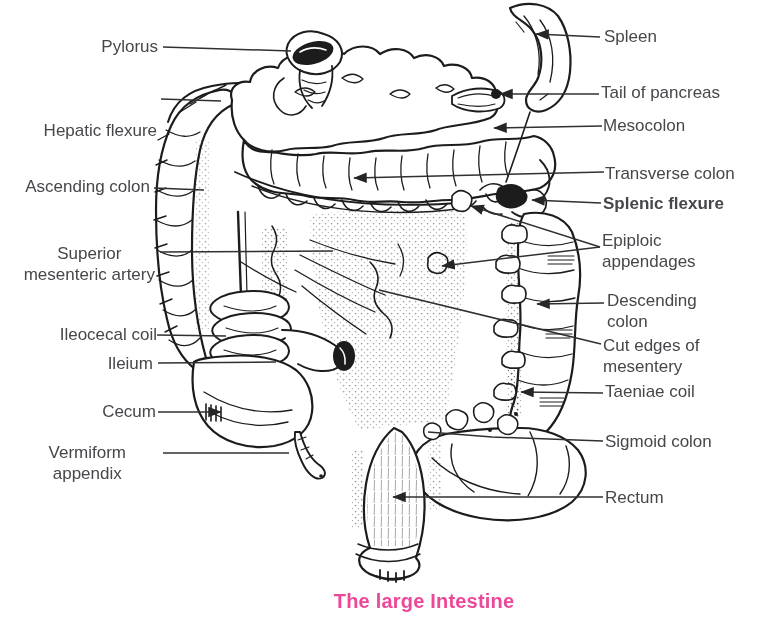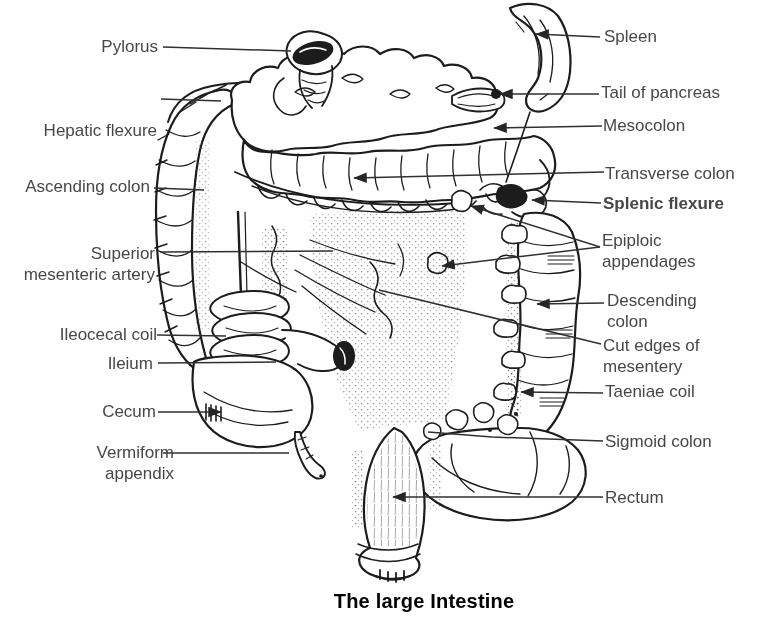--- a/index.html
+++ b/index.html
@@ -1,22 +1,22 @@
 <!DOCTYPE html>
 <html><head>
 <meta charset="utf-8">
 <style>
   html,body{margin:0;padding:0;background:#ffffff;}
   #canvas{position:relative;width:768px;height:619px;background:#ffffff;overflow:hidden;
           font-family:"Liberation Sans","DejaVu Sans",sans-serif;}
   .lbl{position:absolute;font-size:17px;line-height:21px;color:#45474a;white-space:pre-line;}
-  .lbl.r{text-align:right;}
+  .lbl.r{text-align:center;}
   #art{position:absolute;left:0;top:0;}
   .caption{position:absolute;left:244px;top:590px;width:360px;text-align:center;
-           font-size:20px;font-weight:bold;color:#000000;letter-spacing:.2px;}
+           font-size:20px;font-weight:bold;color:#ec4899;letter-spacing:.2px;}
 </style>
 </head>
 <body>
 
 <div id="canvas">
 
   <svg id="art" width="768" height="619" viewBox="0 0 768 619">
     <defs>
       <marker id="arr" markerWidth="10" markerHeight="8" refX="8.5" refY="3.5" orient="auto">
         <path d="M0,0 L9,3.5 L0,7 Z" fill="#262626"></path>
@@ -297,21 +297,21 @@
   </svg>
 
   <div class="lbl r" style="right:610px;top:36px;">Pylorus</div>
   <div class="lbl r" style="right:611px;top:87px;margin-top:33px;">Hepatic flexure</div>
   <div class="lbl r" style="right:618px;top:176px;">Ascending colon</div>
   <div class="lbl r" style="right:613px;top:243px;">Superior
 mesenteric artery</div>
   <div class="lbl r" style="right:611px;top:324px;">Ileocecal coil</div>
   <div class="lbl r" style="right:615px;top:353px;">Ileium</div>
   <div class="lbl r" style="right:612px;top:401px;">Cecum</div>
-  <div class="lbl r" style="right:594px;top:442px;margin-left:32px;">Vermiform
+  <div class="lbl r" style="right:642px;top:442px;margin-left:32px;">Vermiform
 appendix</div>
 
   <div class="lbl" style="left:604px;top:26px;">Spleen</div>
   <div class="lbl" style="left:601px;top:82px;">Tail of pancreas</div>
   <div class="lbl" style="left:603px;top:115px;">Mesocolon</div>
   <div class="lbl" style="left:605px;top:163px;">Transverse colon</div>
   <div class="lbl" style="left:603px;top:193px;font-weight:bold;">Splenic flexure</div>
   <div class="lbl" style="left:607px;top:290px;">Descending
 colon</div>
   <div class="lbl" style="left:602px;top:230px;">Epiploic

